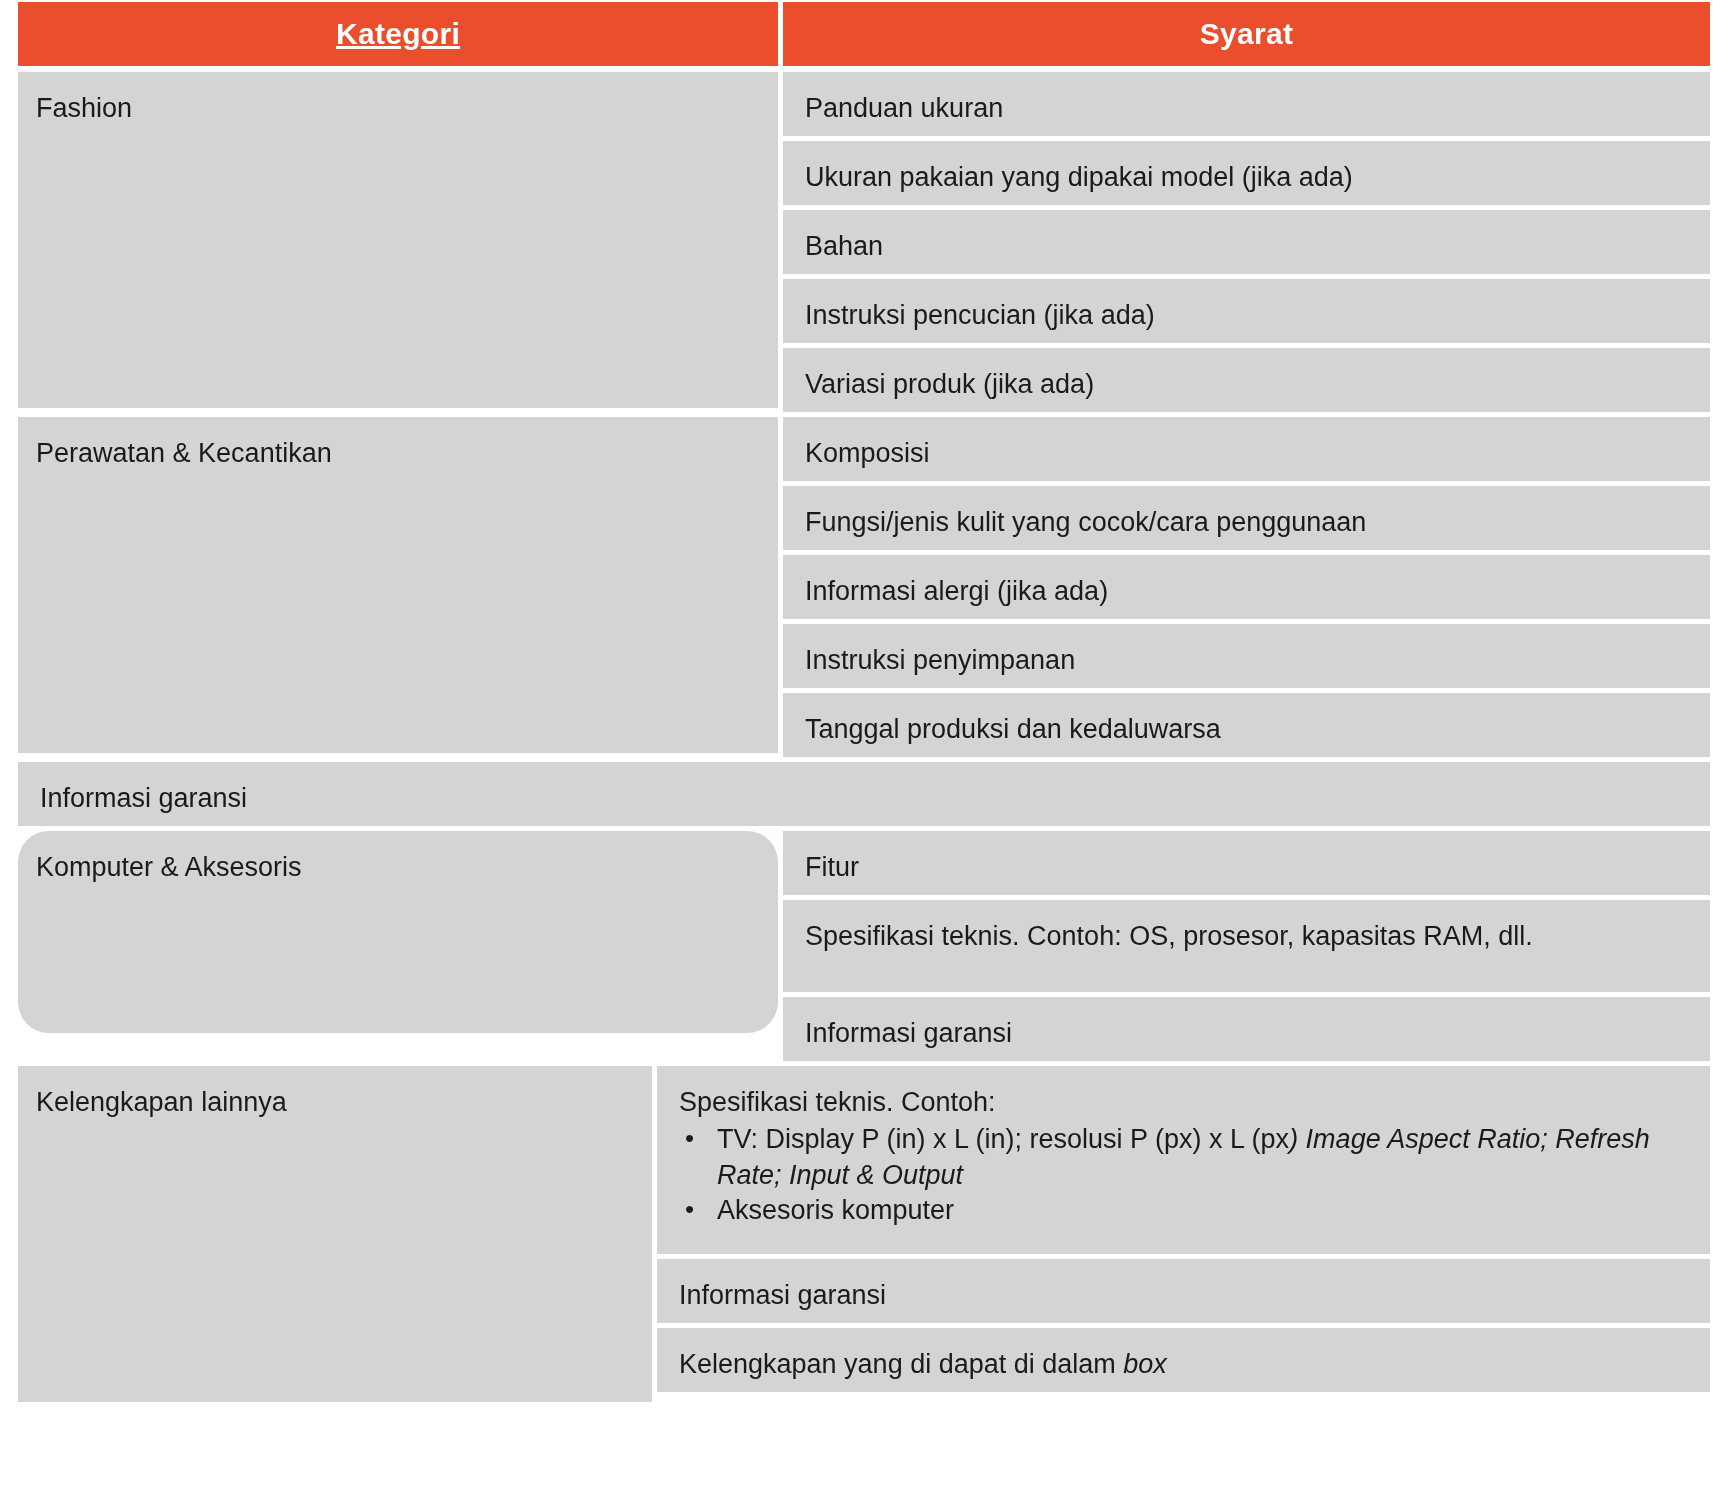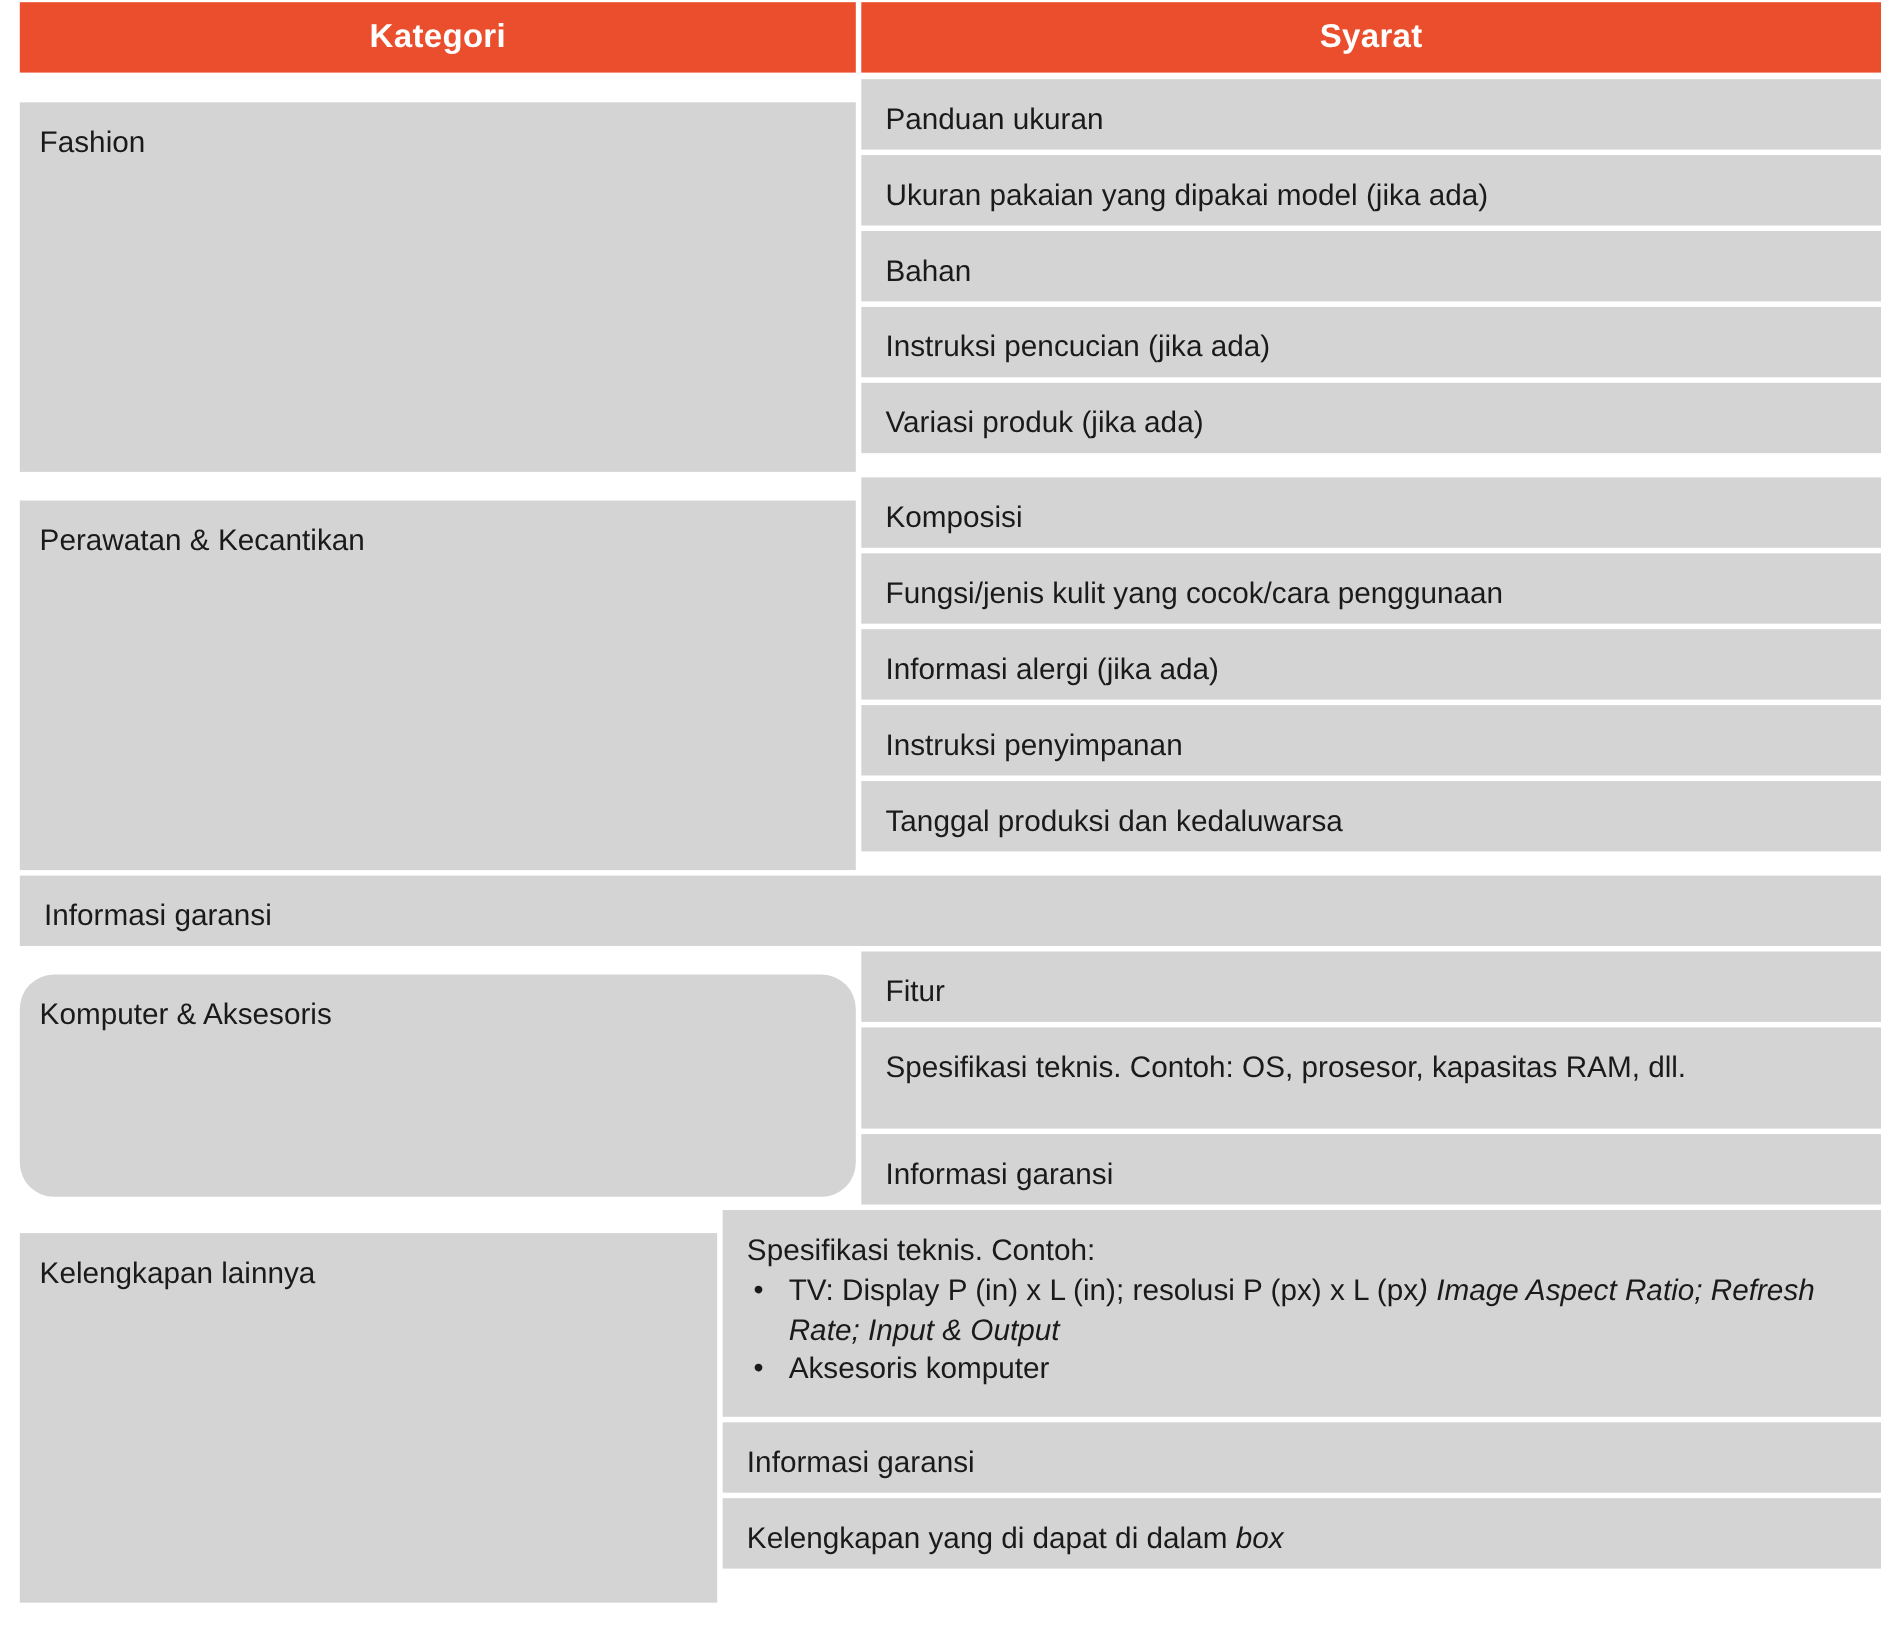--- a/index.html
+++ b/index.html
@@ -32,41 +32,40 @@
   .th {
     background: #EA4E2C;
     display: flex;
     align-items: center;
     justify-content: center;
     color: #ffffff;
     font-size: 30px;
     font-weight: bold;
     letter-spacing: 0.3px;
   }
-  .th-kategori { width: 760px; }
+  .th-kategori { width: 760px; text-decoration: underline; }
   .th-syarat   { flex: 1 1 auto; }
 
   
   .tbody { width: 100%; }
 
   .group {
     display: flex;
     width: 100%;
     gap: 5px;
     margin-bottom: 5px;
   }
   .cat-cell {
     width: 760px;
     background: #D4D4D5;
     box-sizing: border-box;
     padding: 20px 0 0 18px;
     font-size: 27px;
     color: #1a1a1a;
     line-height: 1.25;
-    margin-top: 21px;
   }
   .req-col {
     flex: 1 1 auto;
     display: flex;
     flex-direction: column;
     gap: 5px;
   }
   .req-cell {
     background: #D4D4D5;
     box-sizing: border-box;

